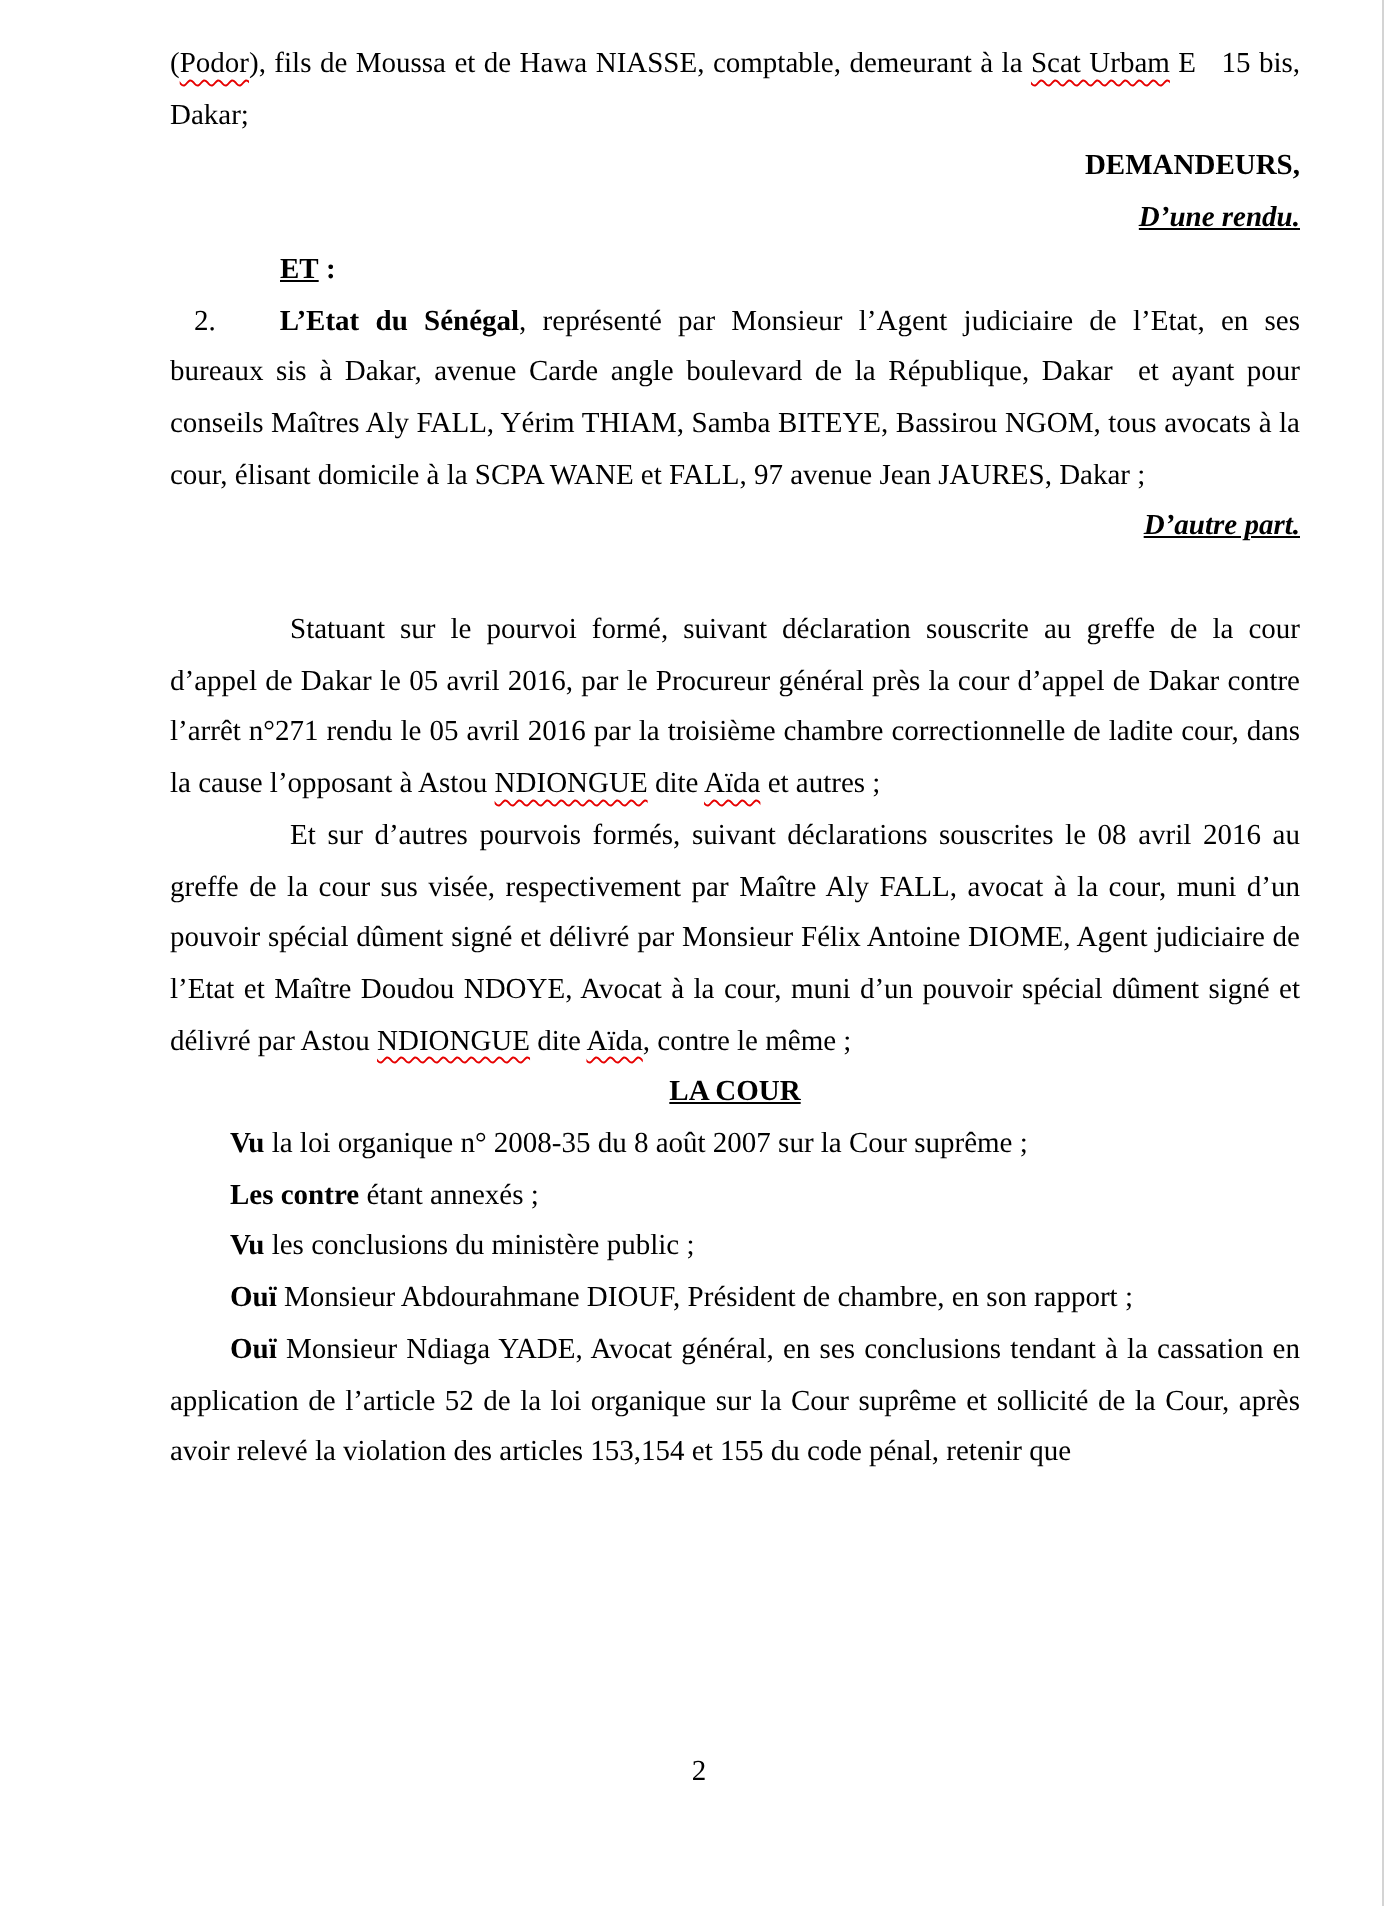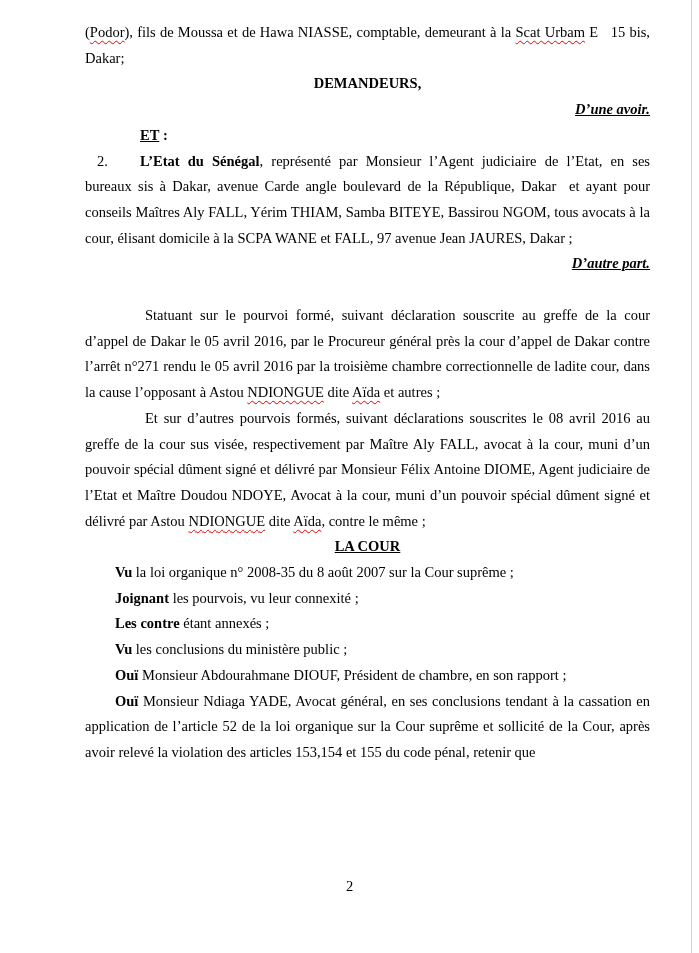--- a/index.html
+++ b/index.html
@@ -21,21 +21,21 @@
   }
   p { margin: 0; }
   .just   { text-align: justify; }
   .right  { text-align: right; }
   .center { text-align: center; }
   .et         { margin-left: 55px; }
   .indent-num { text-indent: 12px; }
   .indent-sm  { text-indent: 30px; }
   .indent-lg  { text-indent: 60px; }
   .gap-above  { margin-top: 26px; }
-  .b    { font-weight: bold; text-align: center; }
+  .b    { font-weight: bold; }
   .u    { text-decoration: underline; }
   .bi-u { font-weight: bold; font-style: italic; text-decoration: underline; }
   .sp {
     text-decoration: underline wavy #e60000;
     text-decoration-thickness: 1px;
     text-underline-offset: 3px;
     text-decoration-skip-ink: none;
   }
   .tab { display: inline-block; width: 32px; }
   .footer {
@@ -54,35 +54,34 @@
 </style>
 </head>
 <body>
 
 <div class="page">
   <div class="content">
 
     <p class="just"><span>(</span><span class="sp">Podor</span><span>), fils de Moussa et de Hawa NIASSE, comptable, demeurant à la </span><span class="sp">Scat Urbam</span><span> E&nbsp;&nbsp;&nbsp;15 bis, Dakar;</span></p>
 
     <p class="right b">DEMANDEURS,</p>
-    <p class="right bi-u">D’une avoir.</p>
+    <p class="right bi-u">D’une rendu.</p>
 
     <p class="et"><span class="b u">ET</span><span class="b">&nbsp;:</span></p>
 
     <p class="just indent-num"><span>2.</span><span class="tab"></span><span class="b">L’Etat du Sénégal</span><span>, représenté par Monsieur l’Agent judiciaire de l’Etat, en ses bureaux sis à Dakar, avenue Carde angle boulevard de la République, Dakar&nbsp; et ayant pour conseils Maîtres Aly FALL, Yérim THIAM, Samba BITEYE, Bassirou NGOM, tous avocats à la cour, élisant domicile à la SCPA WANE et FALL, 97 avenue Jean JAURES, Dakar ;</span></p>
 
     <p class="right bi-u">D’autre part.</p>
 
     <p class="just indent-lg gap-above"><span>Statuant sur le pourvoi formé, suivant déclaration souscrite au greffe de la cour d’appel de Dakar le 05 avril 2016, par le Procureur général près la cour d’appel de Dakar contre l’arrêt n°271 rendu le 05 avril 2016 par la troisième chambre correctionnelle de ladite cour, dans la cause l’opposant à Astou </span><span class="sp">NDIONGUE</span><span> dite </span><span class="sp">Aïda</span><span> et autres ;</span></p>
     <p class="just indent-lg"><span>Et sur d’autres pourvois formés, suivant déclarations souscrites le 08 avril 2016 au greffe de la cour sus visée, respectivement par Maître Aly FALL, avocat à la cour, muni d’un pouvoir spécial dûment signé et délivré par Monsieur Félix Antoine DIOME, Agent judiciaire de l’Etat et Maître Doudou NDOYE, Avocat à la cour, muni d’un pouvoir spécial dûment signé et délivré par Astou </span><span class="sp">NDIONGUE</span><span> dite </span><span class="sp">Aïda</span><span>, contre le même ;</span></p>
 
     <p class="center"><span class="b u">LA COUR</span></p>
 
     <p class="just indent-sm"><span class="b">Vu</span><span> la loi organique n° 2008-35 du 8 août 2007 sur la Cour suprême ;</span></p>
-    <p class="just indent-sm"><span class="b">Joignant</span><span> les pourvois, vu leur connexité ;</span></p>
     <p class="just indent-sm"><span class="b">Les contre</span><span> étant annexés ;</span></p>
     <p class="just indent-sm"><span class="b">Vu</span><span> les conclusions du ministère public ;</span></p>
     <p class="just indent-sm"><span class="b">Ouï</span><span> Monsieur Abdourahmane DIOUF, Président de chambre, en son rapport ;</span></p>
     <p class="just indent-sm"><span class="b">Ouï</span><span> Monsieur Ndiaga YADE, Avocat général, en ses conclusions tendant à la cassation en application de l’article 52 de la loi organique sur la Cour suprême et sollicité de la Cour, après avoir relevé la violation des articles 153,154 et 155 du code pénal, retenir que</span></p>
 
   </div>
 
   <div class="footer">2</div>
   <div class="edge-line"></div>
 </div>

